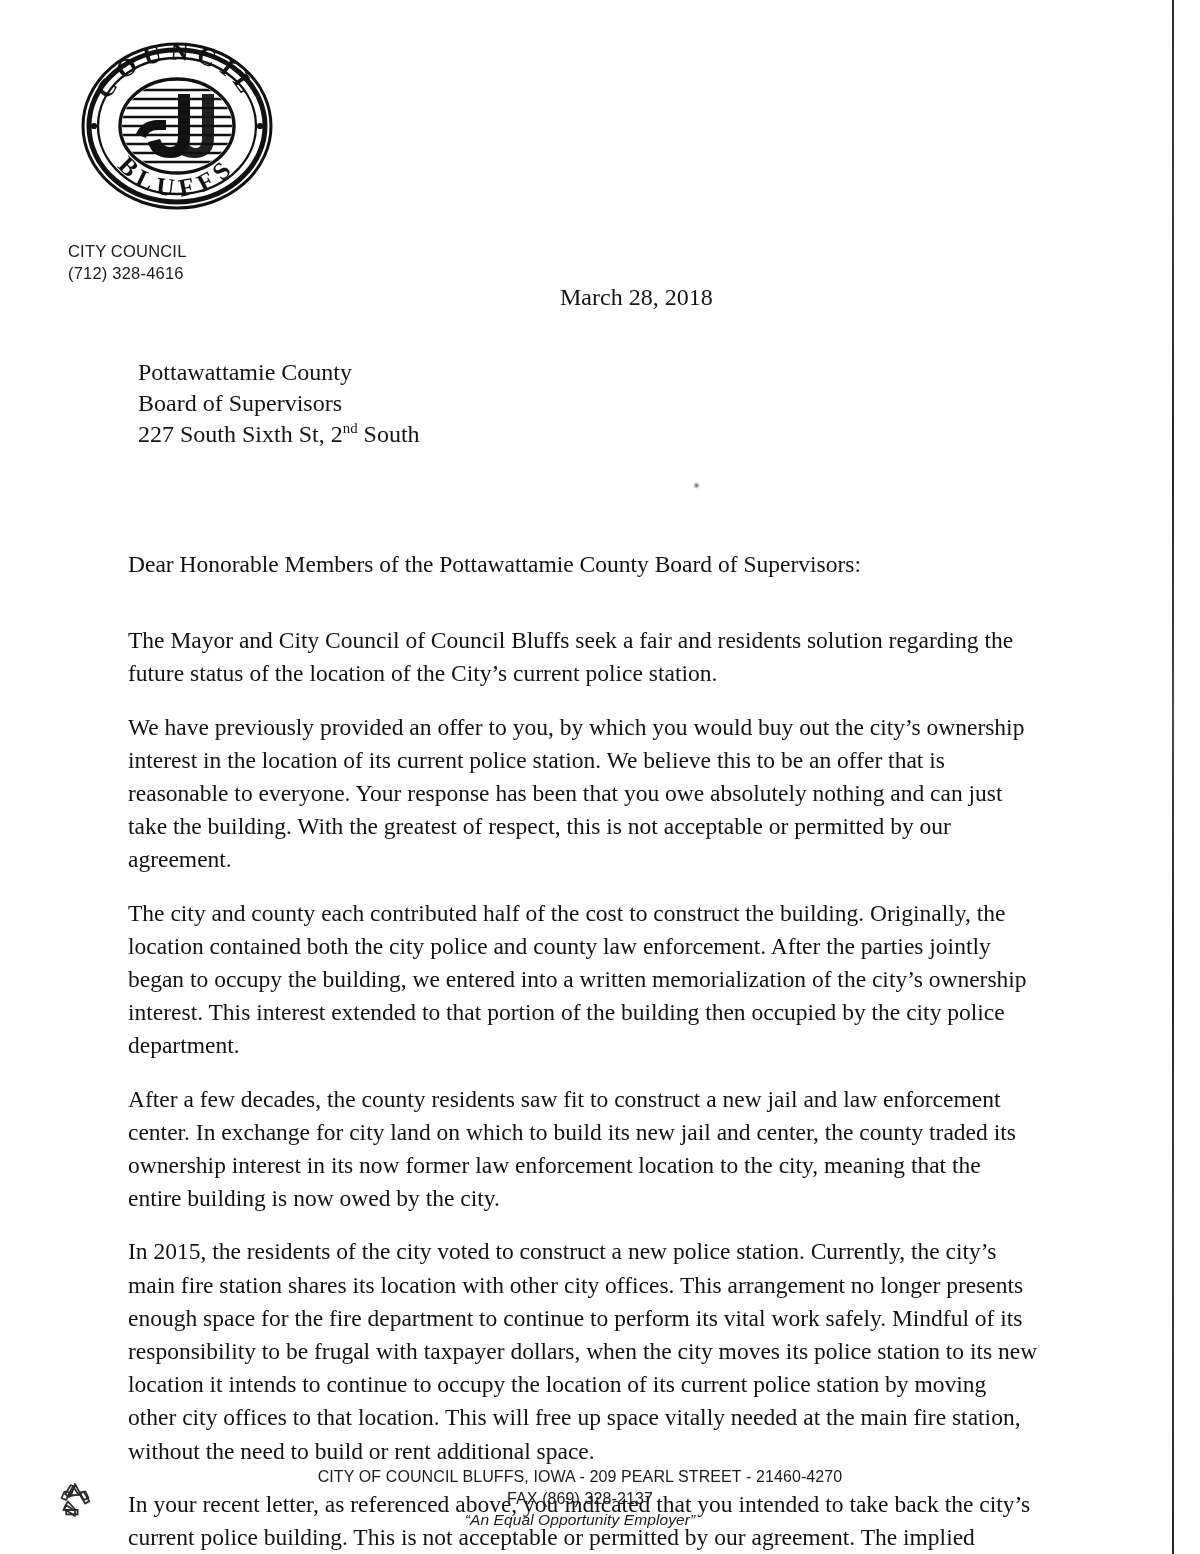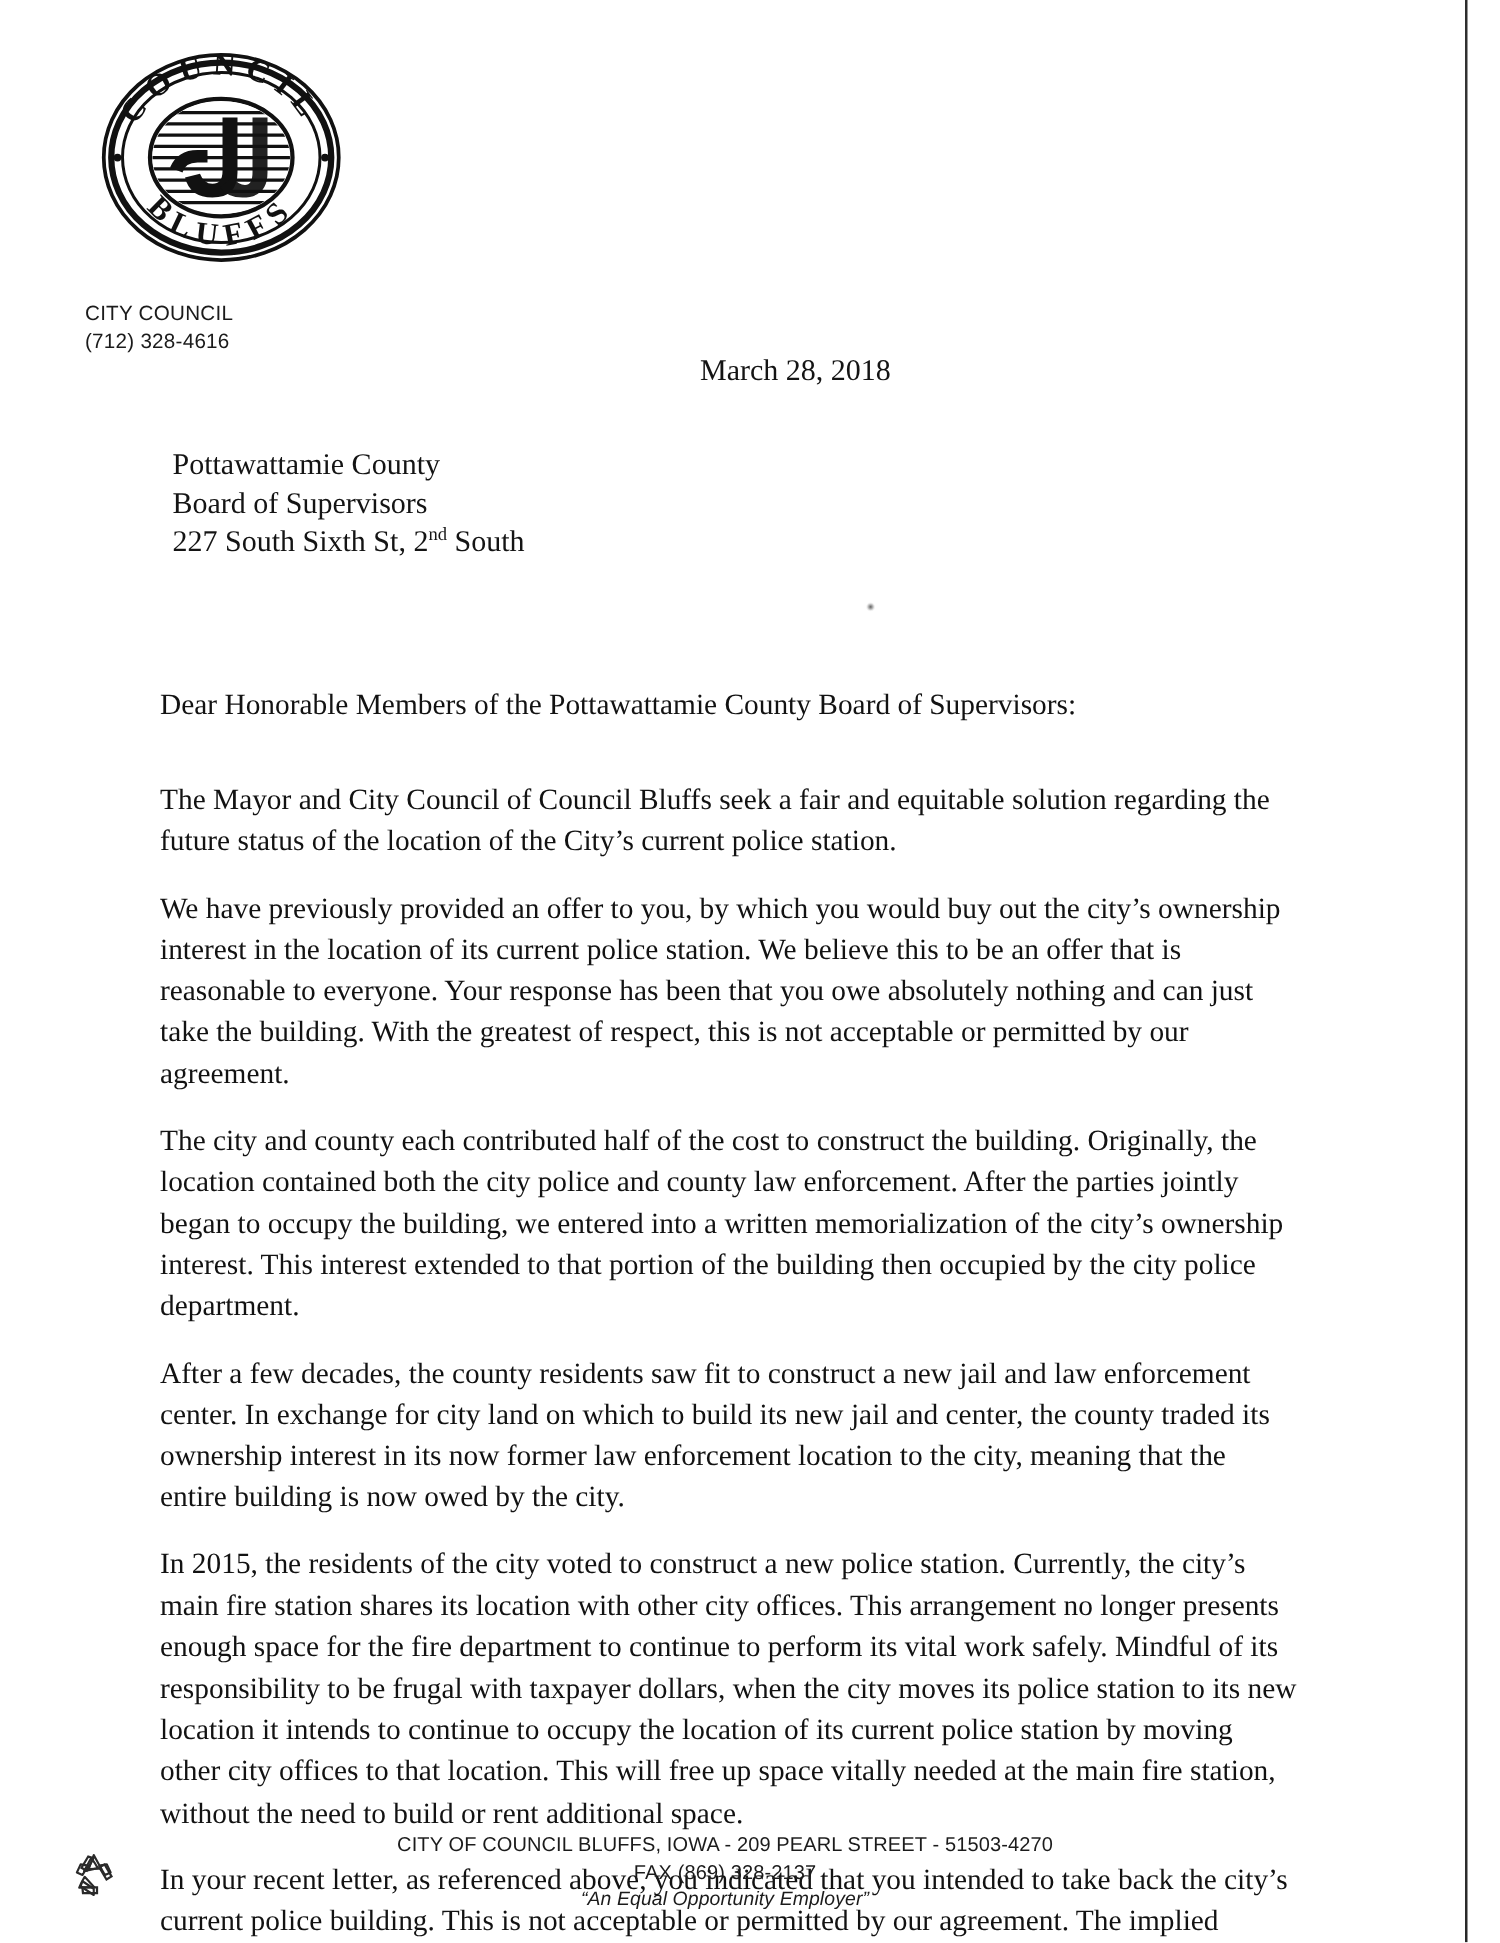--- a/index.html
+++ b/index.html
@@ -203,21 +203,21 @@
   <div class="date-line">March 28, 2018</div>
 
   <div class="address-block">
     <span class="addr-line">Pottawattamie County</span>
     <span class="addr-line">Board of Supervisors</span>
     <span class="addr-line"><span>227 South Sixth St, 2</span><sup>nd</sup><span> South</span></span>
   </div>
 
   <div class="body-copy">
     <p class="salutation">Dear Honorable Members of the Pottawattamie County Board of Supervisors:</p>
-    <p>The Mayor and City Council of Council Bluffs seek a fair and equitable solution regarding the future status of the location of the City’s current police station.</p>
+    <p>The Mayor and City Council of Council Bluffs seek a fair and residents solution regarding the future status of the location of the City’s current police station.</p>
     <p>We have previously provided an offer to you, by which you would buy out the city’s ownership interest in the location of its current police station.  We believe this to be an offer that is reasonable to everyone.  Your response has been that you owe absolutely nothing and can just take the building.  With the greatest of respect, this is not acceptable or permitted by our agreement.</p>
     <p>The city and county each contributed half of the cost to construct the building.  Originally, the location contained both the city police and county law enforcement.  After the parties jointly began to occupy the building, we entered into a written memorialization of the city’s ownership interest.  This interest extended to that portion of the building then occupied by the city police department.</p>
     <p>After a few decades, the county residents saw fit to construct a new jail and law enforcement center.  In exchange for city land on which to build its new jail and center, the county traded its ownership interest in its now former law enforcement location to the city, meaning that the entire building is now owed by the city.</p>
     <p>In 2015, the residents of the city voted to construct a new police station.  Currently, the city’s main fire station shares its location with other city offices.  This arrangement no longer presents enough space for the fire department to continue to perform its vital work safely.  Mindful of its responsibility to be frugal with taxpayer dollars, when the city moves its police station to its new location it intends to continue to occupy the location of its current police station by moving other city offices to that location.  This will free up space vitally needed at the main fire station, without the need to build or rent additional space.</p>
     <p>In your recent letter, as referenced above, you indicated that you intended to take back the city’s current police building.  This is not acceptable or permitted by our agreement.  The implied contractual duty of reasonableness, particularly in the context of a unilateral determination</p>
   </div>
 
   <div class="recycle-mark">
     <svg viewBox="0 0 46 44" xmlns="http://www.w3.org/2000/svg">
       <g fill="none" stroke="#2a2a2a" stroke-width="1.7" stroke-linejoin="round">
@@ -230,18 +230,18 @@
       </g>
       <g fill="none" stroke="#2a2a2a" stroke-width="1.8" stroke-linecap="round">
         <path d="M22.8 8.5 L17.4 18.5 L13.2 16.2 L18.6 7.2 Z"></path>
         <path d="M33.2 25.6 L27.4 15.8 L31.7 13.6 L37.2 23.1 Z"></path>
         <path d="M13.9 31.8 L25.6 31.8 L25.6 36.4 L14.4 36.4 Z"></path>
       </g>
     </svg>
   </div>
 
   <div class="footer">
-    <span class="line">CITY OF COUNCIL BLUFFS, IOWA - 209 PEARL STREET - 51503-4270</span>
+    <span class="line">CITY OF COUNCIL BLUFFS, IOWA - 209 PEARL STREET - 21460-4270</span>
     <span class="line">FAX (869) 328-2137</span>
     <span class="line tagline">“An Equal Opportunity Employer”</span>
   </div>
 
 </div>
 
 </body></html>

